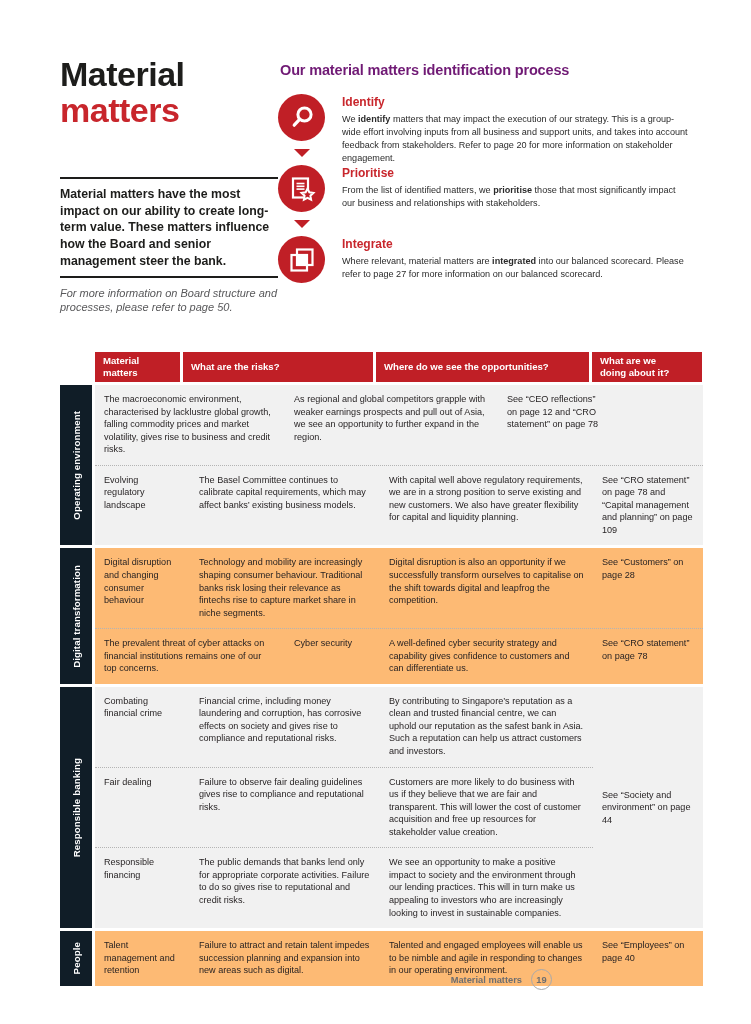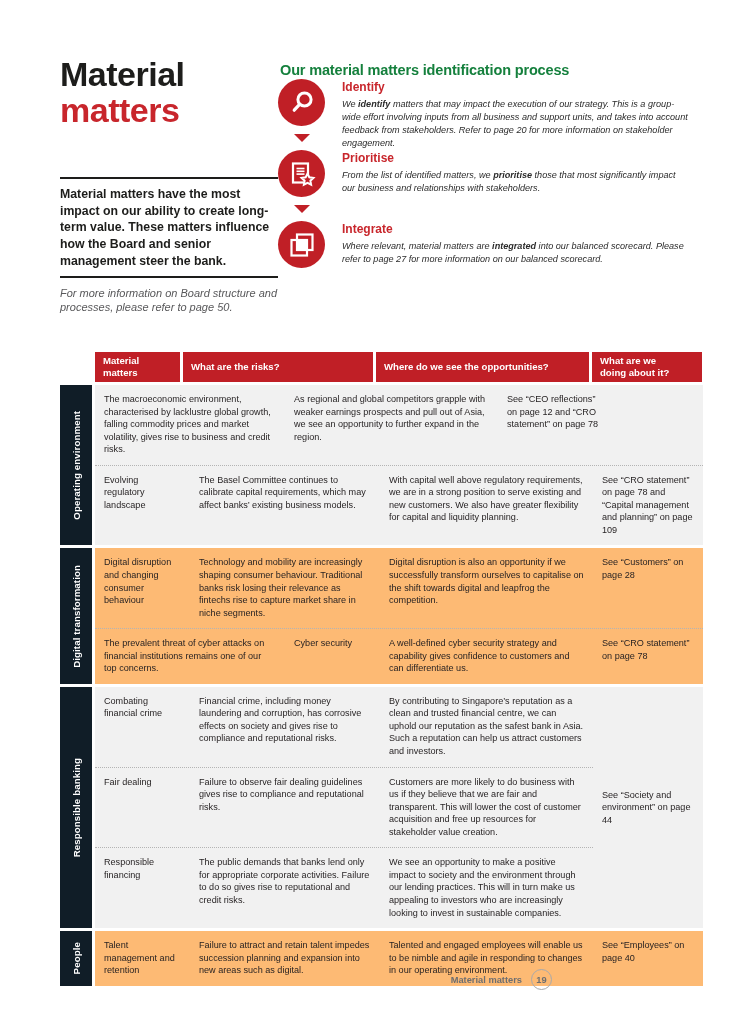--- a/index.html
+++ b/index.html
@@ -35,42 +35,42 @@
     color:#1d1d1b; padding:7px 0 6px 0;
   }
   .lead-note {
     font-size:11px; font-style:italic; color:#58585a;
     line-height:1.35; padding-top:8px;
   }
 
   
   .process { position:absolute; left:278px; top:62px; width:412px; }
   .process-title {
-    color:#15803d; font-size:14.5px; font-weight:bold;
-    margin:0 0 1px 2px; letter-spacing:-0.15px;
+    color:#701a75; font-size:14.5px; font-weight:bold;
+    margin:0 0 16px 2px; letter-spacing:-0.15px;
   }
   .step { position:relative; display:flex; align-items:flex-start; }
   .step-icon-col { width:64px; flex:0 0 64px; position:relative; }
   .circle {
     width:47px; height:47px; border-radius:50%;
     background:#c01f26; position:relative;
     display:flex; align-items:center; justify-content:center;
   }
   .arrow-down {
     width:0;height:0;margin:8px 0 8px 16px;
     border-left:8px solid transparent;
     border-right:8px solid transparent;
     border-top:8px solid #c01f26;
   }
   .step-body { flex:1; padding-top:1px; }
   .step-name {
     color:#c8262c; font-size:12px; font-weight:bold;
     margin-bottom:4px;
   }
-  .step-desc { font-size:9.1px; line-height:1.44; color:#2b2b2b;font-style:italic; }
+  .step-desc { font-size:9.1px; line-height:1.44; color:#2b2b2b; }
   .step-desc b { font-weight:bold; }
 
   
   .table-wrap { position:absolute; left:60px; top:352px; width:630px; }
 
   .thead { display:flex; height:30px; margin-left:35px; }
   .th {
     background:#c01f26; color:#ffffff;
     font-size:9.6px; font-weight:bold; line-height:1.22;
     padding:5px 8px; margin-right:3px;

